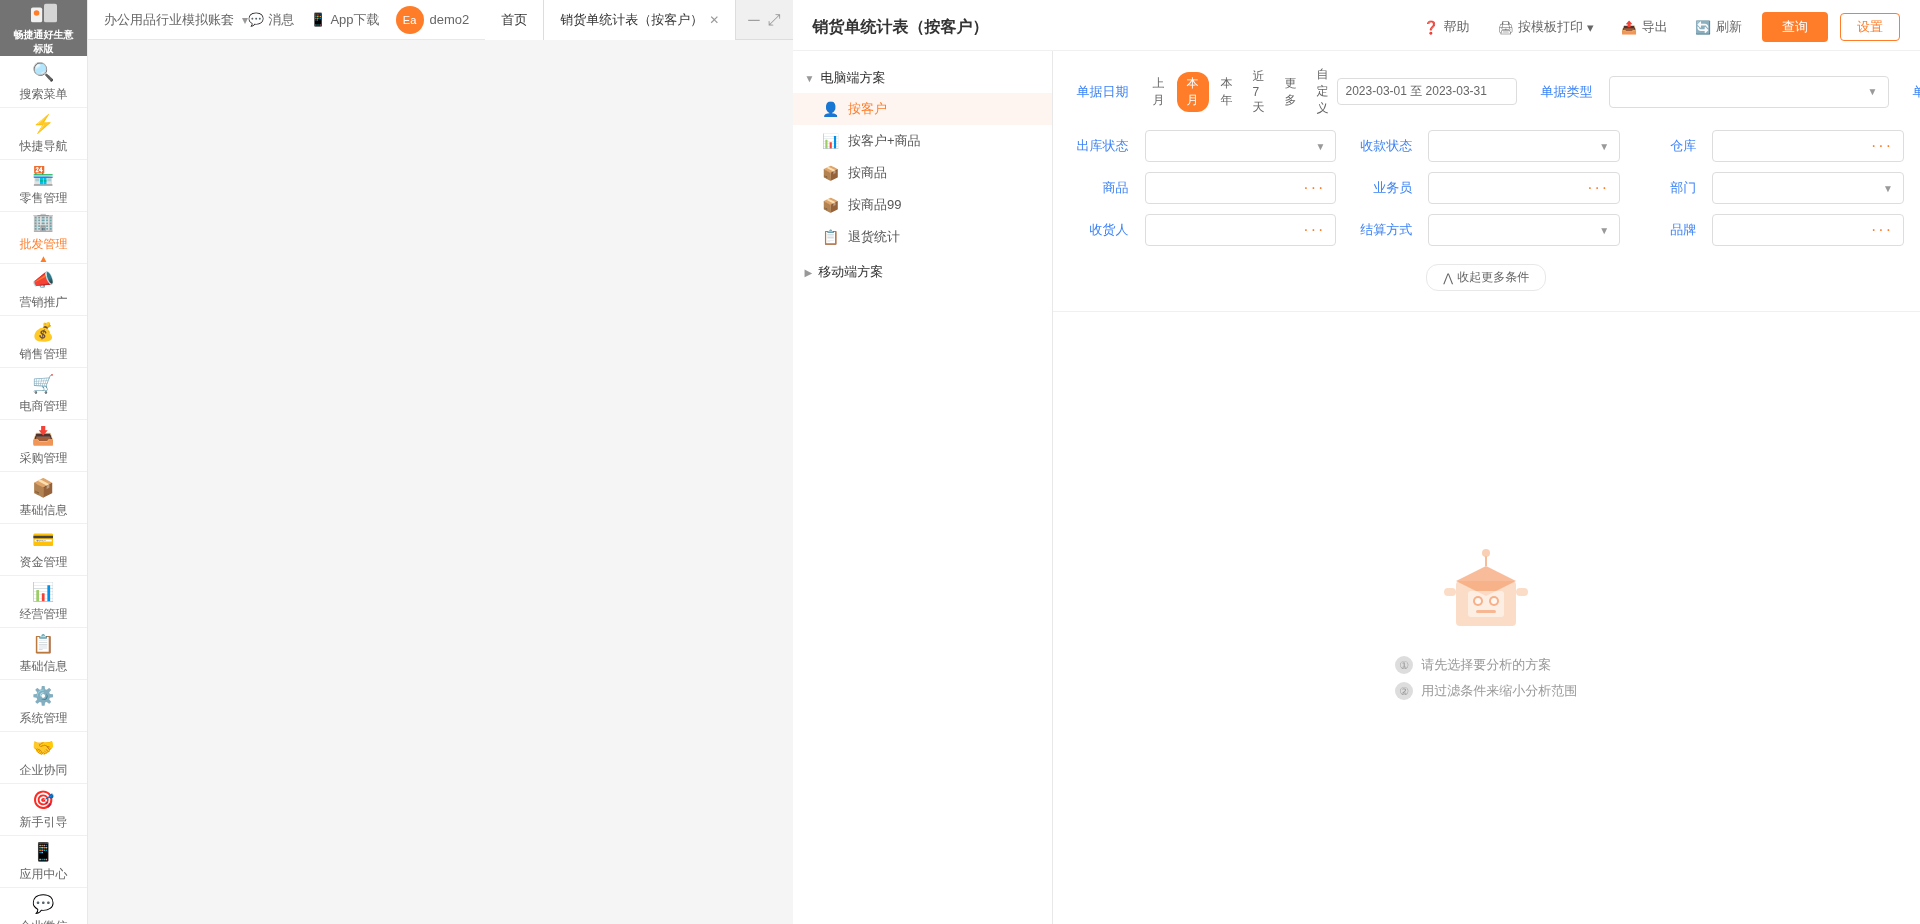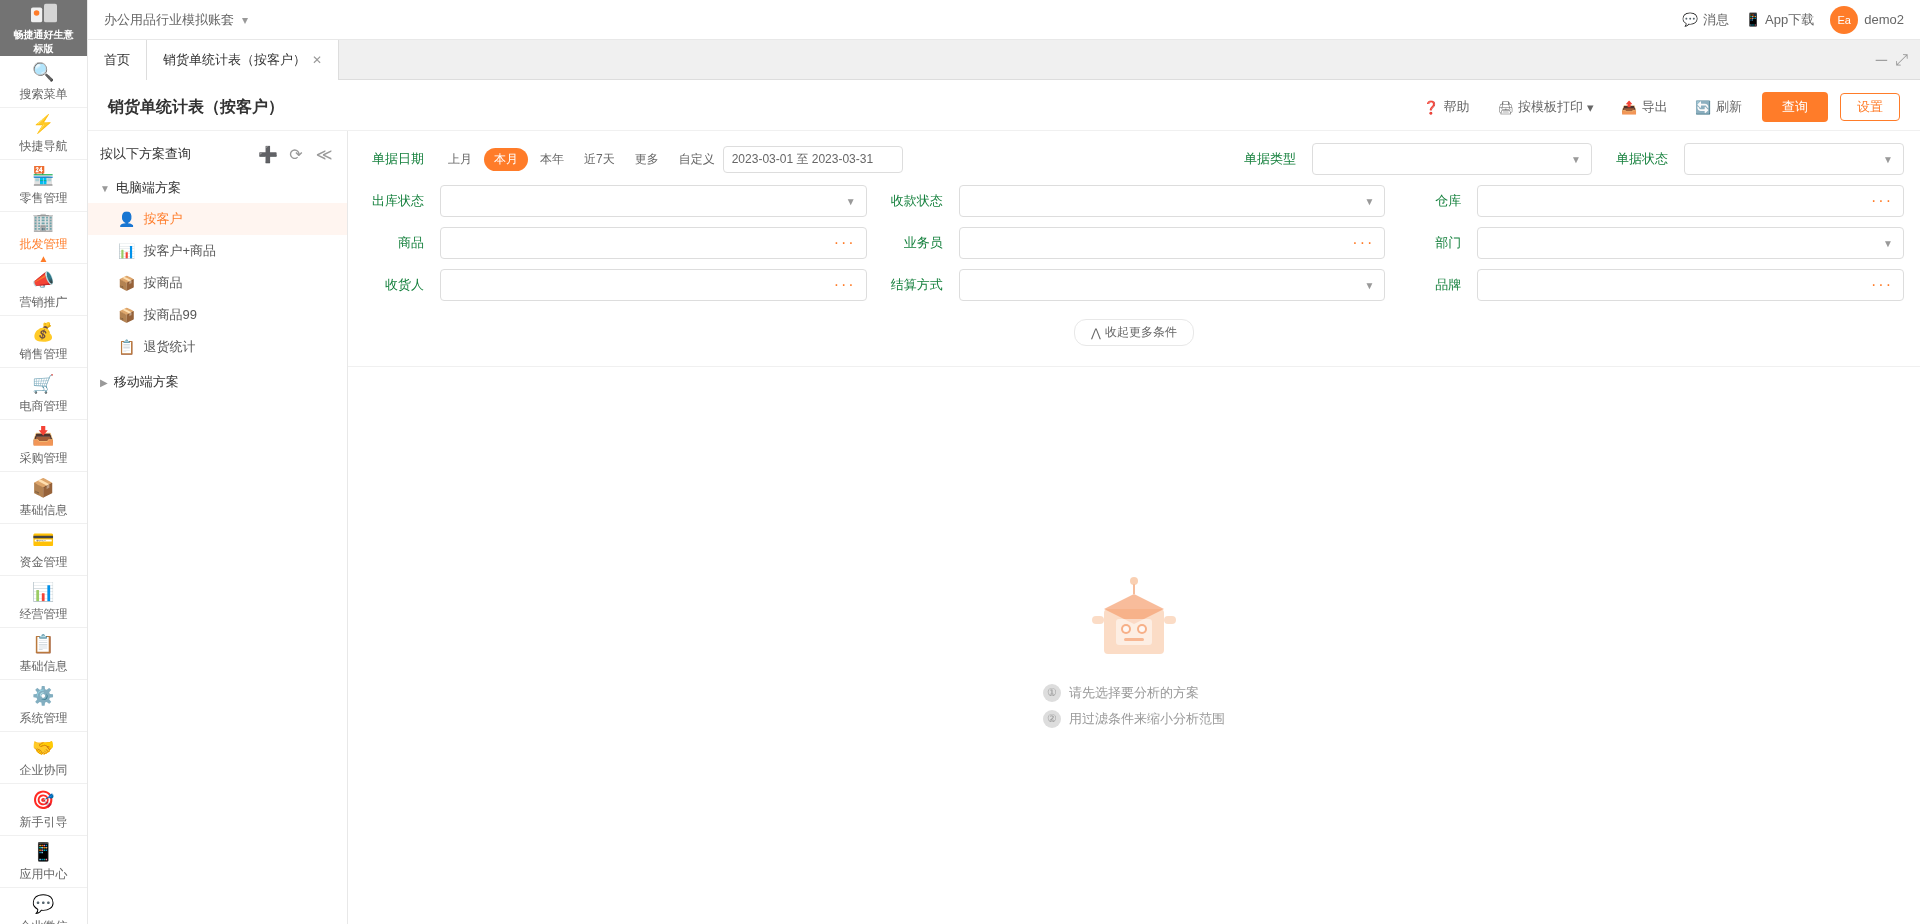--- a/index.html
+++ b/index.html
@@ -44,21 +44,21 @@
       border-bottom: 1px solid #f0f0f0;
       min-height: 52px;
     }
     .sidebar-item.active { color: #ff7c29; }
     .sidebar-item-icon { font-size: 18px; margin-bottom: 3px; }
 
     
     .main-area {
       flex: 1;
       display: flex;
-      flex-direction: column;
+      flex-direction: row;
       overflow: hidden;
     }
 
     
     .top-header {
       height: 40px;
       background: #fff;
       display: flex;
       align-items: center;
       justify-content: space-between;
@@ -269,21 +269,21 @@
     }
     .filter-row {
       display: flex;
       align-items: center;
       gap: 16px;
       margin-bottom: 10px;
     }
     .filter-row:last-child { margin-bottom: 0; }
     .filter-label {
       width: 60px;
-      color: #15803d;
+      color: #3b82f6;
       font-size: 13px;
       text-align: right;
       flex-shrink: 0;
     }
     .filter-control {
       flex: 1;
       display: flex;
       align-items: center;
       gap: 0;
     }
@@ -542,28 +542,20 @@
           <span>刷新</span>
         </div>
         <button class="btn-primary">查询</button>
         <button class="btn-settings">设置</button>
       </div>
     </div>
 
     <div class="content-body">
 
       <div class="left-panel">
-        <div class="panel-header">
-          <span class="panel-header-title">按以下方案查询</span>
-          <div class="panel-header-actions">
-            <div class="panel-icon-btn">➕</div>
-            <div class="panel-icon-btn">⟳</div>
-            <div class="panel-icon-btn">≪</div>
-          </div>
-        </div>
 
         <div class="scheme-group">
           <div class="scheme-group-header">
             <span class="scheme-group-arrow">▼</span>
             <span>电脑端方案</span>
           </div>
           <div class="scheme-item active">
             <span class="scheme-item-icon">👤</span>
             <span>按客户</span>
           </div>

